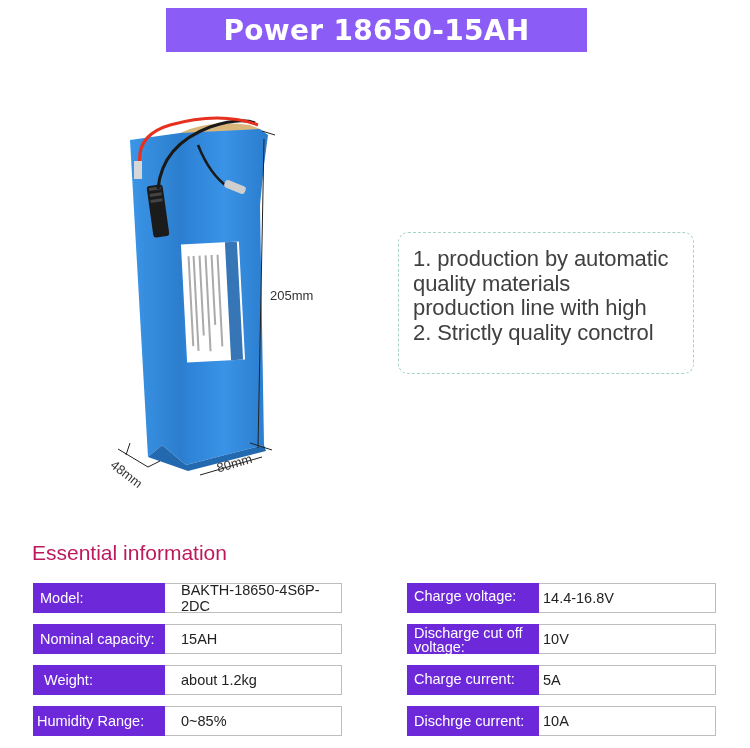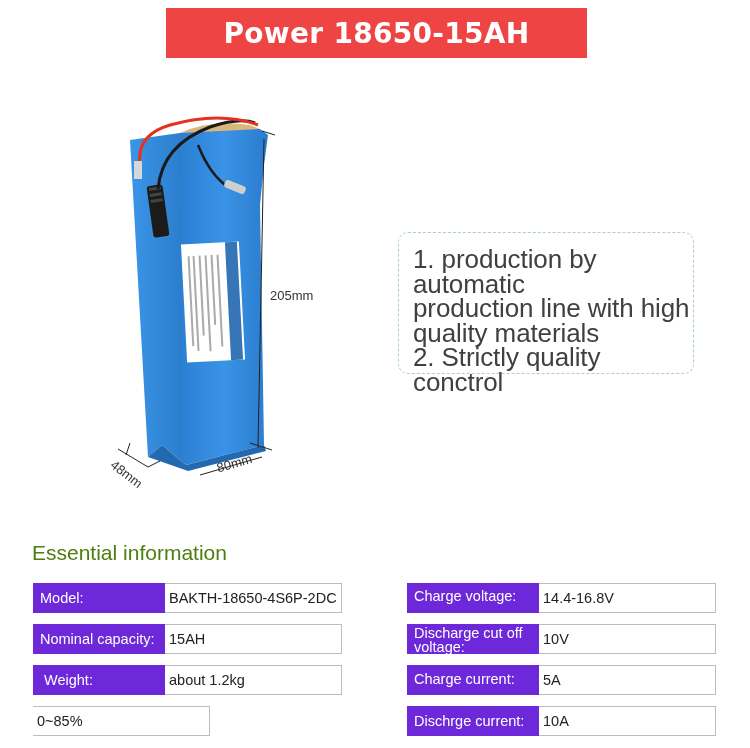--- a/index.html
+++ b/index.html
@@ -1,21 +1,21 @@
 <!DOCTYPE html>
 <html><head>
   <meta charset="utf-8">
   <style>
     * { box-sizing: border-box; margin: 0; padding: 0; }
     html, body { width: 750px; height: 748px; background: #ffffff; overflow: hidden; }
     body { position: relative; font-family: "Liberation Sans", sans-serif; color: #222; }
 
     .title-banner {
-      position: absolute; left: 166px; top: 8px; width: 421px; height: 50px;
-      background: #ef4444; display: flex; align-items: center; justify-content: center;
+      position: absolute; left: 166px; top: 8px; width: 421px; height: 44px;
+      background: #8b5cf6; display: flex; align-items: center; justify-content: center;
     }
     .title-banner span {
       color: #ffffff; font-family: "DejaVu Sans", sans-serif; font-weight: bold;
       font-size: 28px; letter-spacing: 0.3px;
     }
 
     .product-figure { position: absolute; left: 100px; top: 105px; width: 290px; height: 390px; }
     .product-figure svg { width: 100%; height: 100%; }
 
     .dim-label {
@@ -24,47 +24,47 @@
     .dim-205 { left: 270px; top: 288px; }
     .dim-80 { left: 215px; top: 461px; transform: rotate(-16deg); transform-origin: left top; }
     .dim-48 { left: 117px; top: 457px; transform: rotate(38deg); transform-origin: left top; }
 
     .note-box {
       position: absolute; left: 398px; top: 232px; width: 296px; height: 142px;
       border: 1.3px dashed #a8d3c2; border-radius: 10px;
       padding: 14px 0 0 14px;
     }
     .note-box p {
-      font-size: 26px; line-height: 24.5px; color: #404040;
+      font-size: 22px; line-height: 24.5px; color: #404040;
       font-family: "Liberation Sans", sans-serif; letter-spacing: -0.1px;
     }
 
     .section-title {
-      position: absolute; left: 32px; top: 541px; font-size: 21px; color: #4d7c0f;
+      position: absolute; left: 32px; top: 541px; font-size: 21px; color: #be185d;
       font-family: "Liberation Sans", sans-serif;
     }
 
     .spec-table { position: absolute; width: 310px; }
     .spec-left { left: 33px; top: 583px; }
     .spec-right { left: 407px; top: 583px; }
 
     .spec-row {
       display: flex; height: 30px; margin-bottom: 11px;
     }
     .spec-label {
       width: 132px; height: 30px; background: #6d28d9; color: #ffffff;
       font-size: 14.5px; display: flex; align-items: center; padding-left: 7px;
       white-space: nowrap; overflow: hidden;
     }
     .spec-label.two-line {
       white-space: normal; line-height: 14px; font-size: 14.5px; padding-top: 1px;
     }
     .spec-value {
       width: 177px; height: 30px; background: #fff; border: 1px solid #bdbdbd; border-left: none;
-      font-size: 14.5px; color: #222; display: flex; align-items: center; padding-left: 4px;
+      font-size: 14.5px; color: #222; display: flex; align-items: center; padding-left: 16px;
     }
     .spec-right .spec-value { padding-left: 4px; }
   </style>
 </head>
 <body>
 
 <div class="title-banner">
   <span>Power 18650-15AH</span>
 </div>
 
@@ -129,41 +129,42 @@
     </g>
   </svg>
 </div>
 
 <span class="dim-label dim-205">205mm</span>
 <span class="dim-label dim-80">80mm</span>
 <span class="dim-label dim-48">48mm</span>
 
 <div class="note-box">
   <p>1. production by automatic</p>
+  <p>quality materials</p>
   <p>production line with high</p>
-  <p>quality materials</p>
   <p>2. Strictly quality conctrol</p>
 </div>
 
 <h2 class="section-title" style="font-weight:normal;">Essential information</h2>
 
 <div class="spec-table spec-left">
   <div class="spec-row">
     <div class="spec-label">Model:</div>
     <div class="spec-value">BAKTH-18650-4S6P-2DC</div>
   </div>
   <div class="spec-row">
     <div class="spec-label">Nominal capacity:</div>
     <div class="spec-value">15AH</div>
   </div>
   <div class="spec-row">
     <div class="spec-label" style="white-space:pre;text-align:center;"> Weight:</div>
     <div class="spec-value">about 1.2kg</div>
   </div>
   <div class="spec-row">
+    <div class="spec-label" style="padding-left:4px;">Humidity Range:</div>
     <div class="spec-value">0~85%</div>
   </div>
 </div>
 
 <div class="spec-table spec-right">
   <div class="spec-row">
     <div class="spec-label" style="align-items:flex-start;padding-top:5px;text-align:center;">Charge voltage:</div>
     <div class="spec-value">14.4-16.8V</div>
   </div>
   <div class="spec-row">

